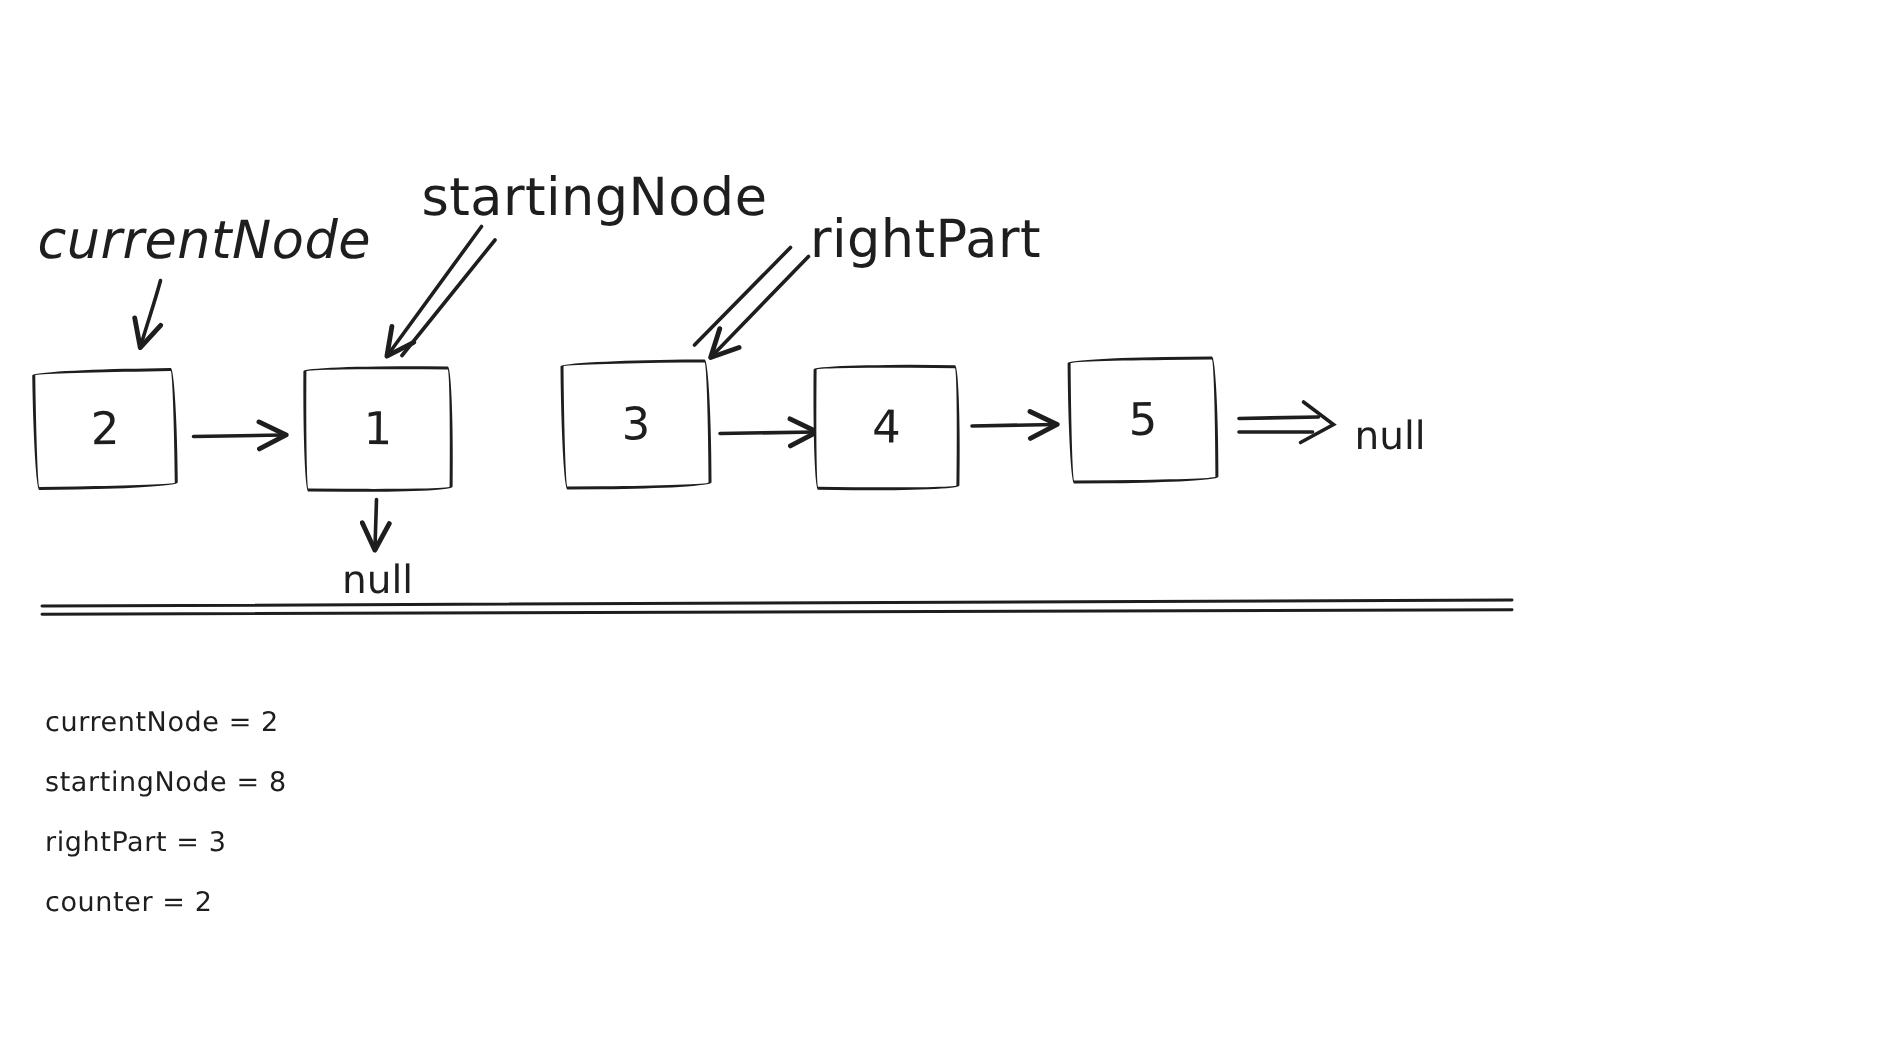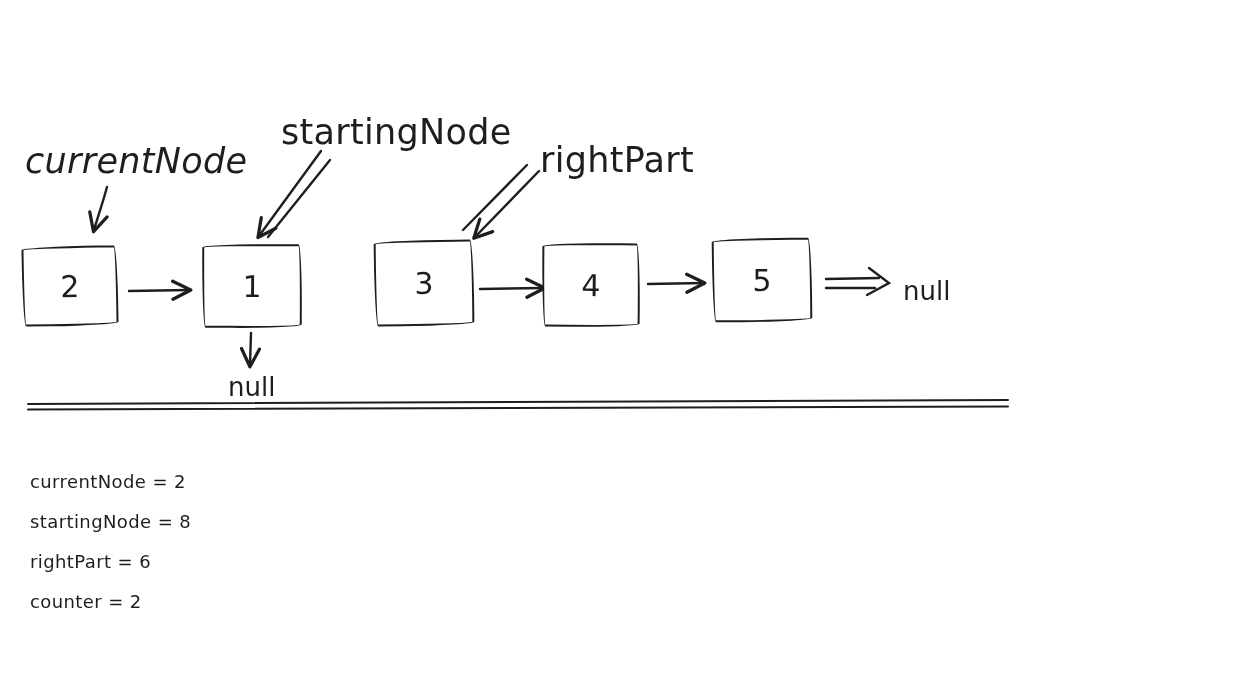--- a/index.html
+++ b/index.html
@@ -148,17 +148,17 @@
     <span>5</span>
   </div>
 
   <div class="null-label" style="left:228px; top:372px;">null</div>
 
   <div class="null-label" style="left:903px; top:276px;">null</div>
 
   <div class="state-block">
     <div class="state-line">currentNode = 2</div>
     <div class="state-line">startingNode = 8</div>
-    <div class="state-line">rightPart = 6</div>
+    <div class="state-line">rightPart = 3</div>
     <div class="state-line">counter = 2</div>
   </div>
 
 </div>
 
 </body></html>

